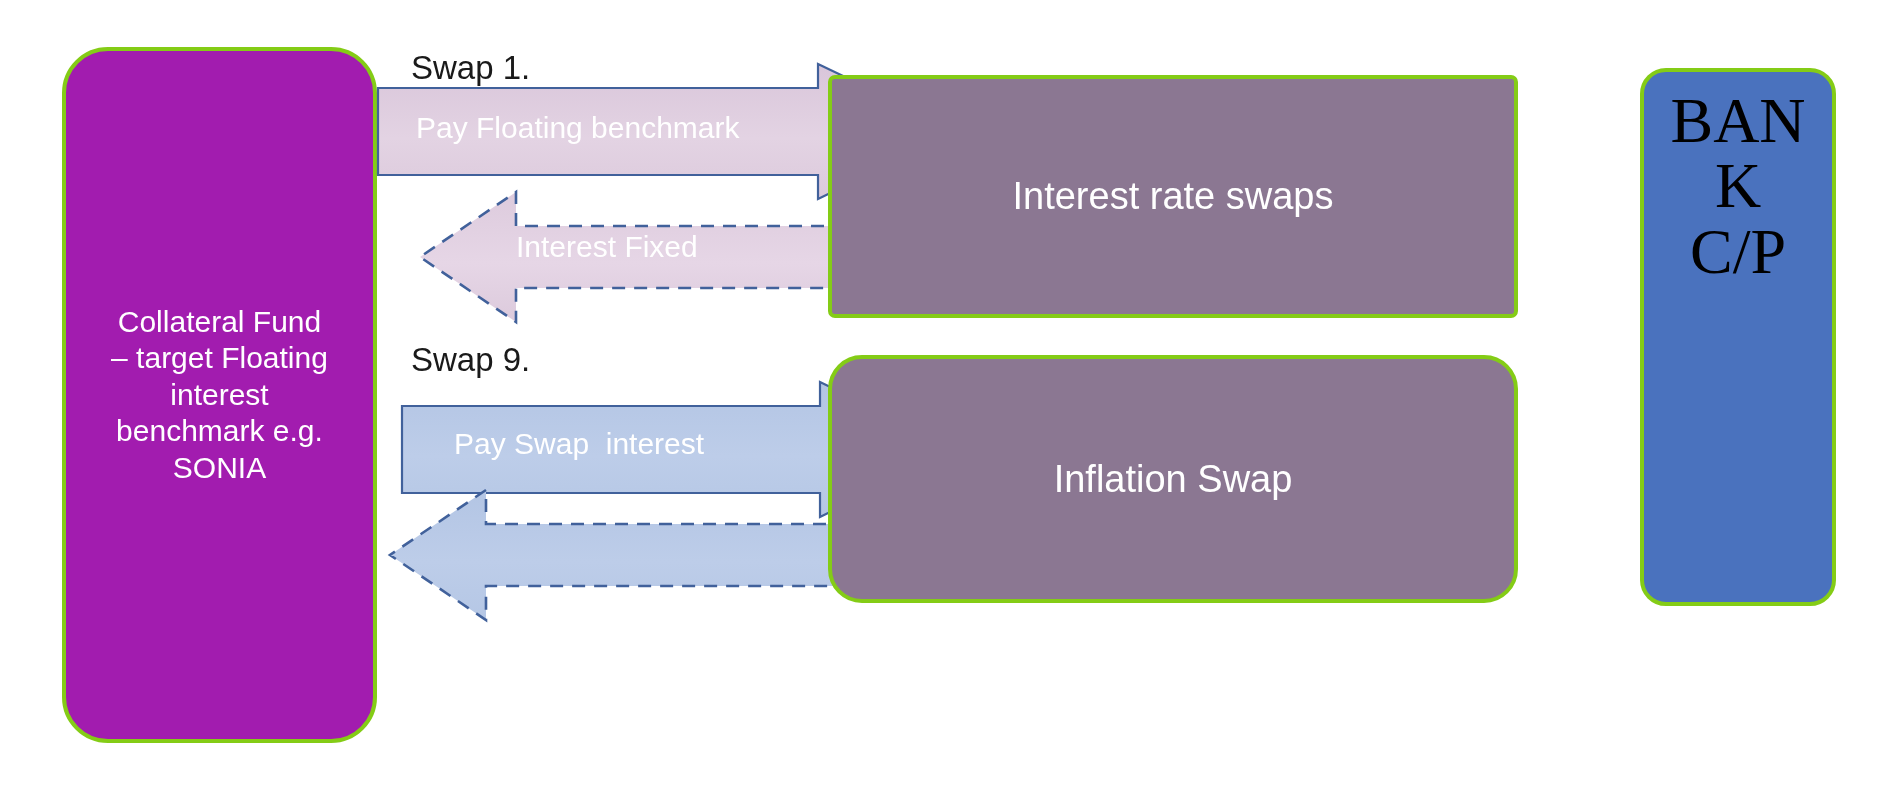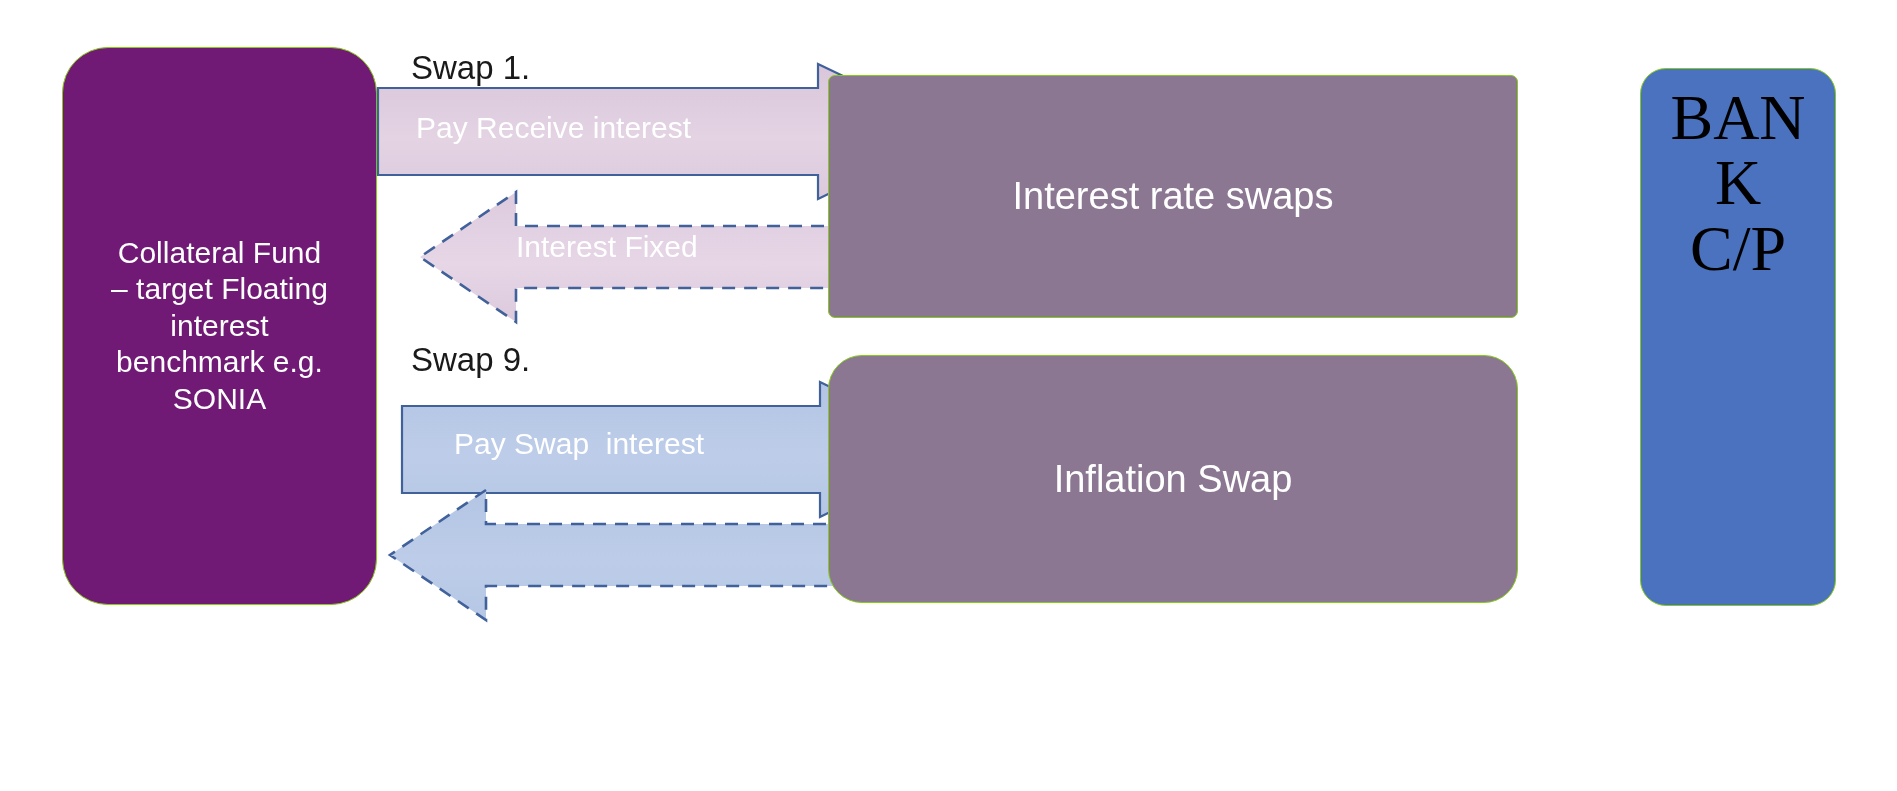--- a/index.html
+++ b/index.html
@@ -16,34 +16,34 @@
     width: 1897px;
     height: 791px;
     background: #ffffff;
     overflow: hidden;
   }
 
   
   .entity {
     position: absolute;
     box-sizing: border-box;
-    border: 1px solid #84cc16;
+    border: 4px solid #84cc16;
     display: flex;
     align-items: center;
     justify-content: center;
     text-align: center;
     color: #ffffff;
     line-height: 1.22;
   }
   .entity-left {
     left: 62px;
     top: 47px;
     width: 315px;
-    height: 558px;
-    background: #701a75;
+    height: 696px;
+    background: #a21caf;
     border-radius: 46px;
     font-size: 30px;
     padding: 0 18px;
   }
   .entity-irs {
     left: 828px;
     top: 75px;
     width: 690px;
     height: 243px;
     background: #8B7792;
@@ -133,21 +133,21 @@
     <svg width="580" height="135" viewBox="0 0 580 135">
       <defs>
         <linearGradient id="pinkGrad1" x1="0" y1="0" x2="0" y2="1">
           <stop offset="0%" stop-color="#D9C6DA"></stop>
           <stop offset="55%" stop-color="#E3D3E3"></stop>
           <stop offset="100%" stop-color="#DCCADC"></stop>
         </linearGradient>
       </defs>
       <path d="M 0 24 L 440 24 L 440 0 L 580 67 L 440 135 L 440 111 L 0 111 Z" fill="url(#pinkGrad1)" stroke="#41619B" stroke-width="2.2"></path>
     </svg>
-    <span class="arrow-text">Pay Receive interest</span>
+    <span class="arrow-text">Pay Floating benchmark</span>
   </div>
 
   <div class="arrow arrow2">
     <svg width="536" height="130" viewBox="0 0 536 130">
       <defs>
         <linearGradient id="pinkGrad2" x1="0" y1="0" x2="0" y2="1">
           <stop offset="0%" stop-color="#DDCBDD"></stop>
           <stop offset="55%" stop-color="#E6D6E6"></stop>
           <stop offset="100%" stop-color="#DCCADC"></stop>
         </linearGradient>

